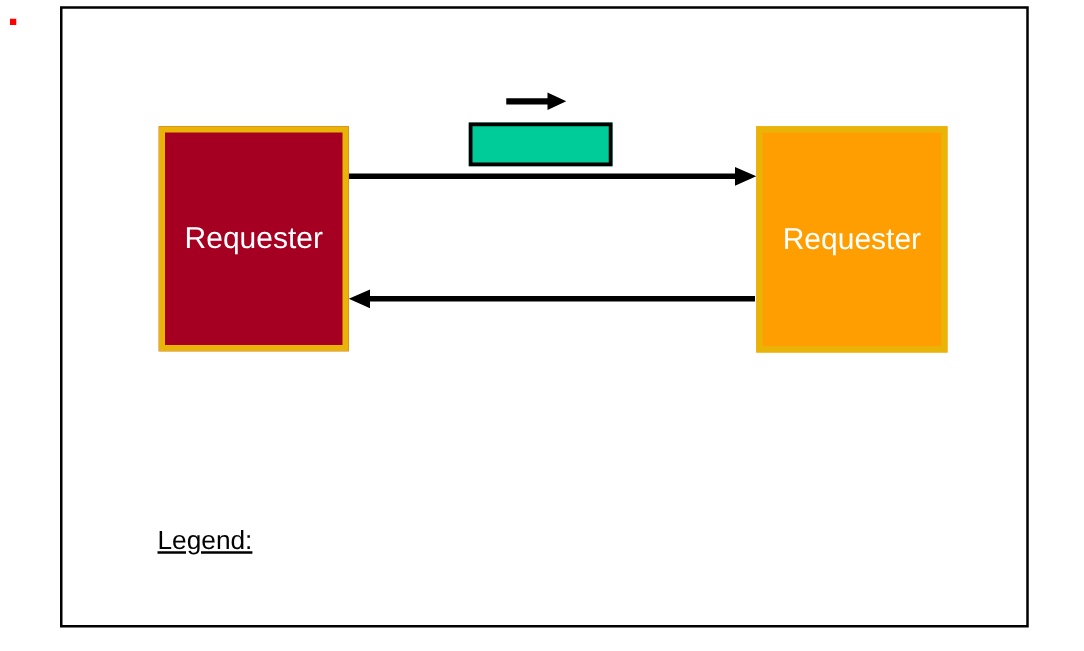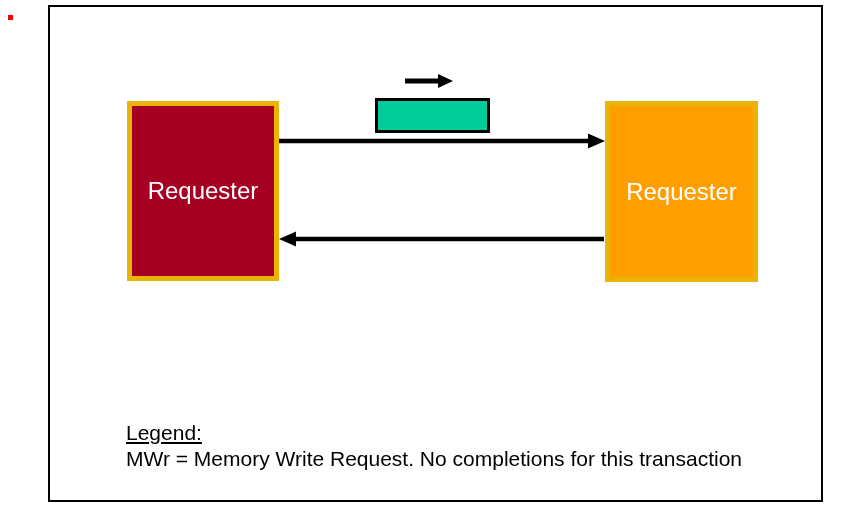--- a/index.html
+++ b/index.html
@@ -139,16 +139,15 @@
   <div class="node-box requester-box">
     <span>Requester</span>
   </div>
 
   <div class="node-box completer-box">
     <span>Requester</span>
   </div>
 
   <div class="legend">
     <div class="legend-heading">Legend:</div>
-    <div class="legend-body">MWr = Memory Write Request. No completions for this transaction</div>
   </div>
 
 </div>
 
 </body></html>

